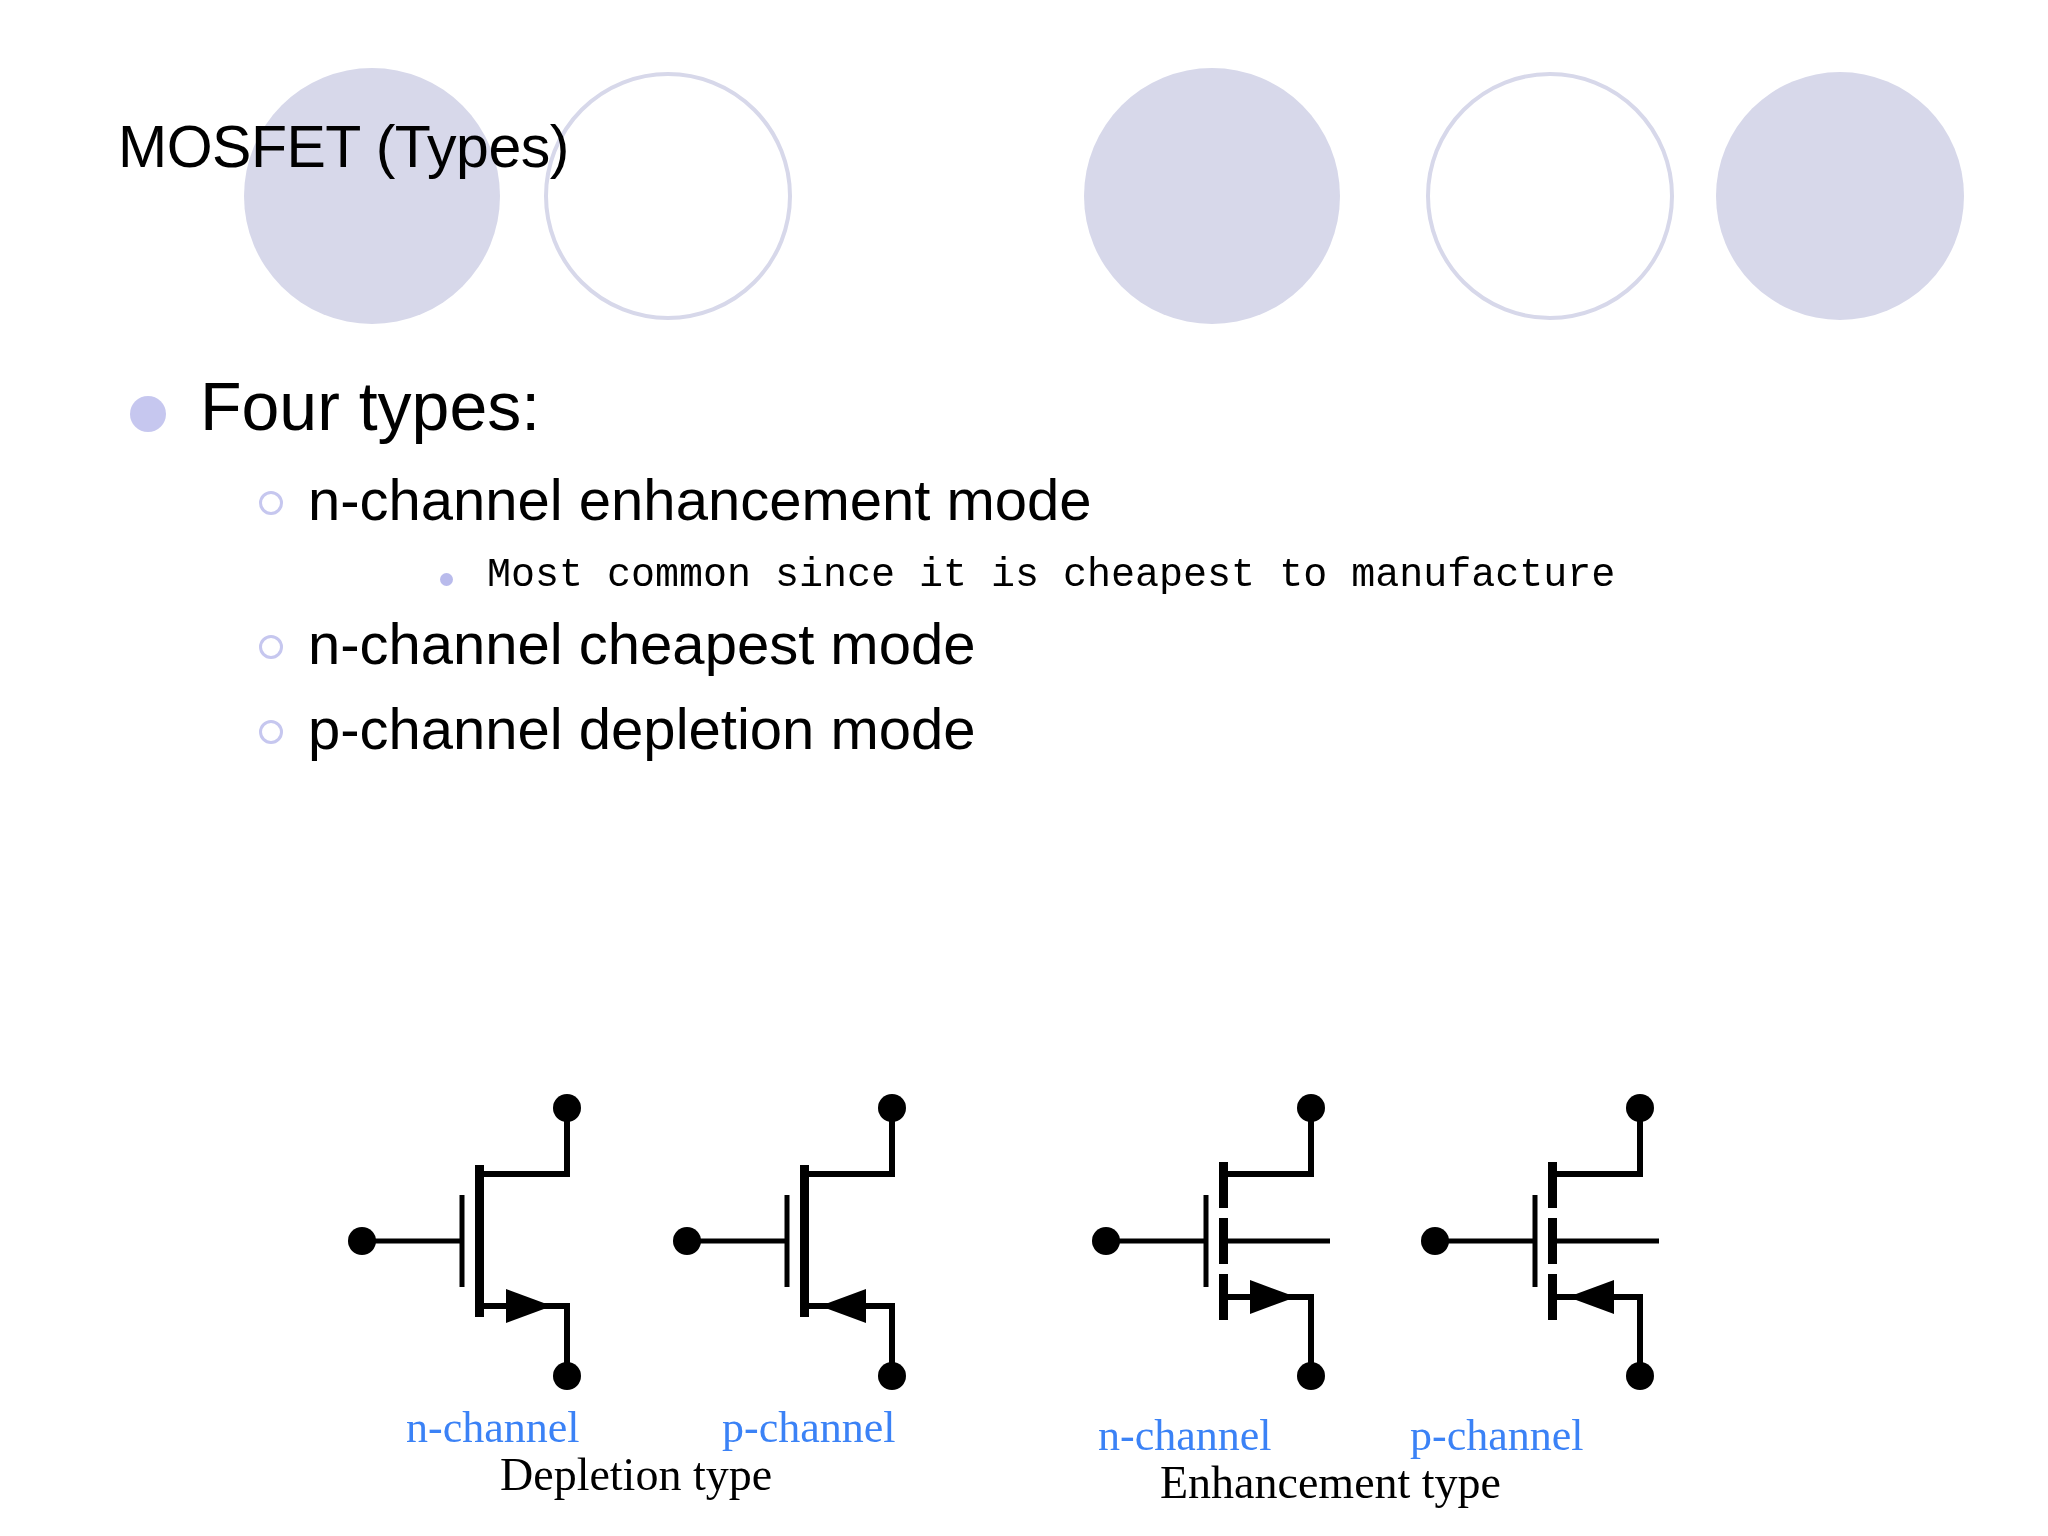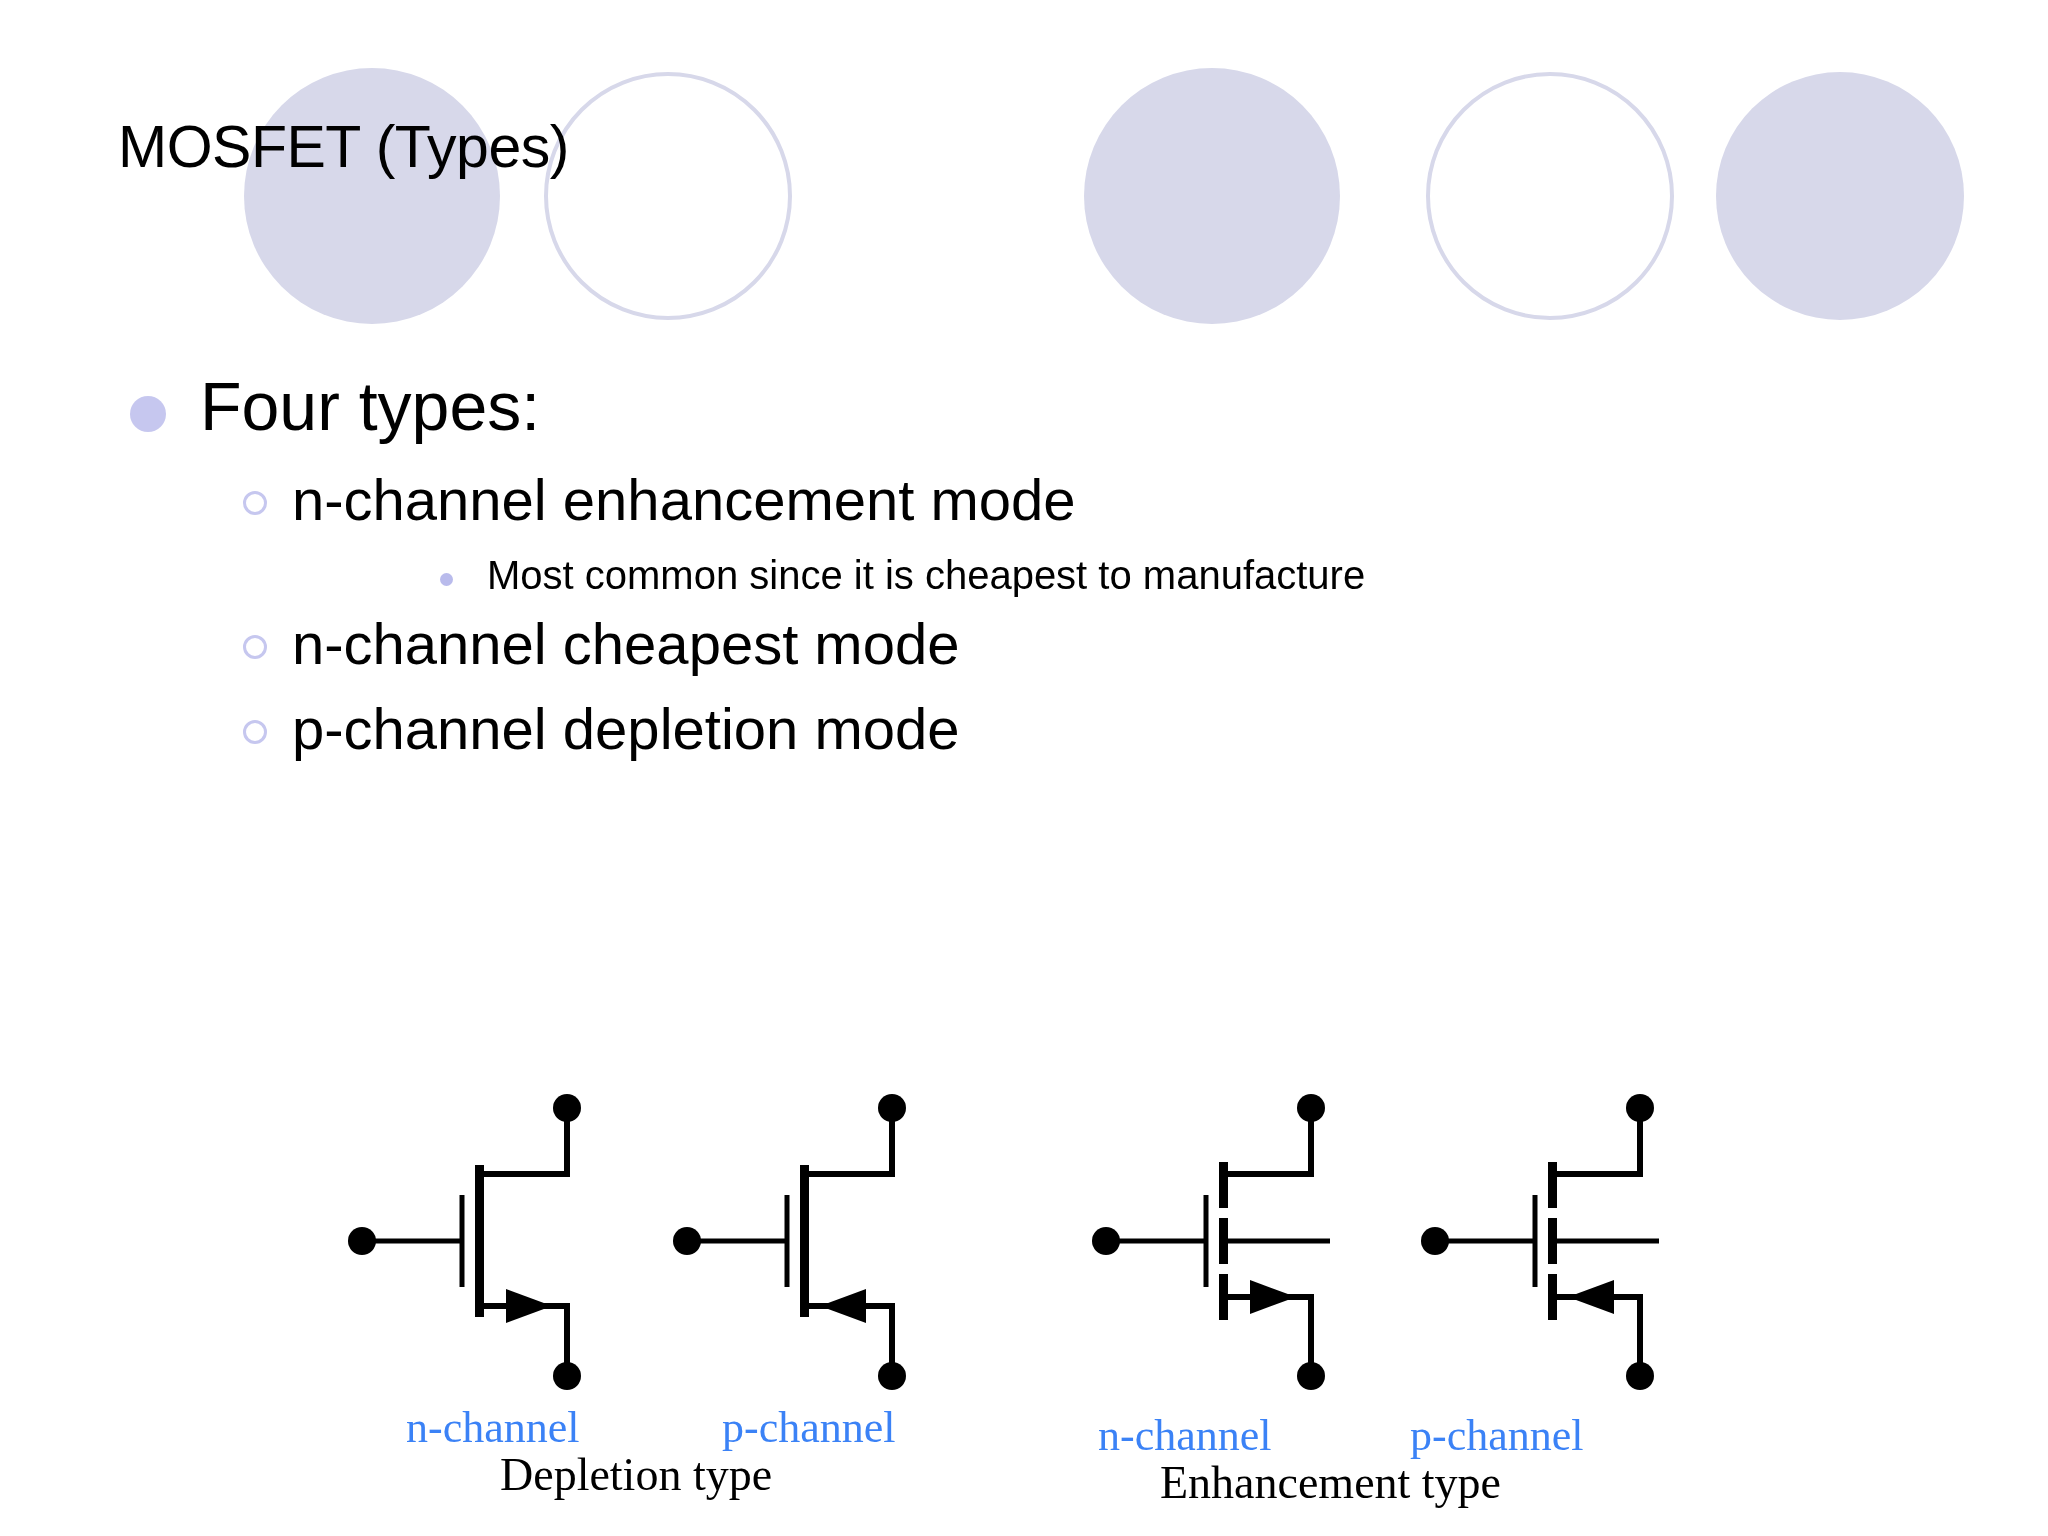--- a/index.html
+++ b/index.html
@@ -63,21 +63,21 @@
     left: 130px;
     top: 26px;
     width: 36px;
     height: 36px;
     border-radius: 50%;
     background: #c6c7ef;
   }
 
   .lvl2 {
     position: relative;
-    margin: 0 0 22px 0;
+    margin: 0 0 22px 16px;
     padding-left: 292px;
     font-size: 58px;
     line-height: 1.08;
     color: #000000;
     white-space: nowrap;
   }
   .lvl2 .marker-l2 {
     position: absolute;
     left: 243px;
     top: 22px;
@@ -90,20 +90,21 @@
   }
 
   .lvl3 {
     position: relative;
     margin: 6px 0 16px 0;
     padding-left: 487px;
     font-size: 40px;
     line-height: 1.08;
     color: #000000;
     white-space: nowrap;
+    font-family: Liberation Mono, monospace;
   }
   .lvl3 .marker-l3 {
     position: absolute;
     left: 440px;
     top: 19px;
     width: 13px;
     height: 13px;
     border-radius: 50%;
     background: #b9bbec;
   }

